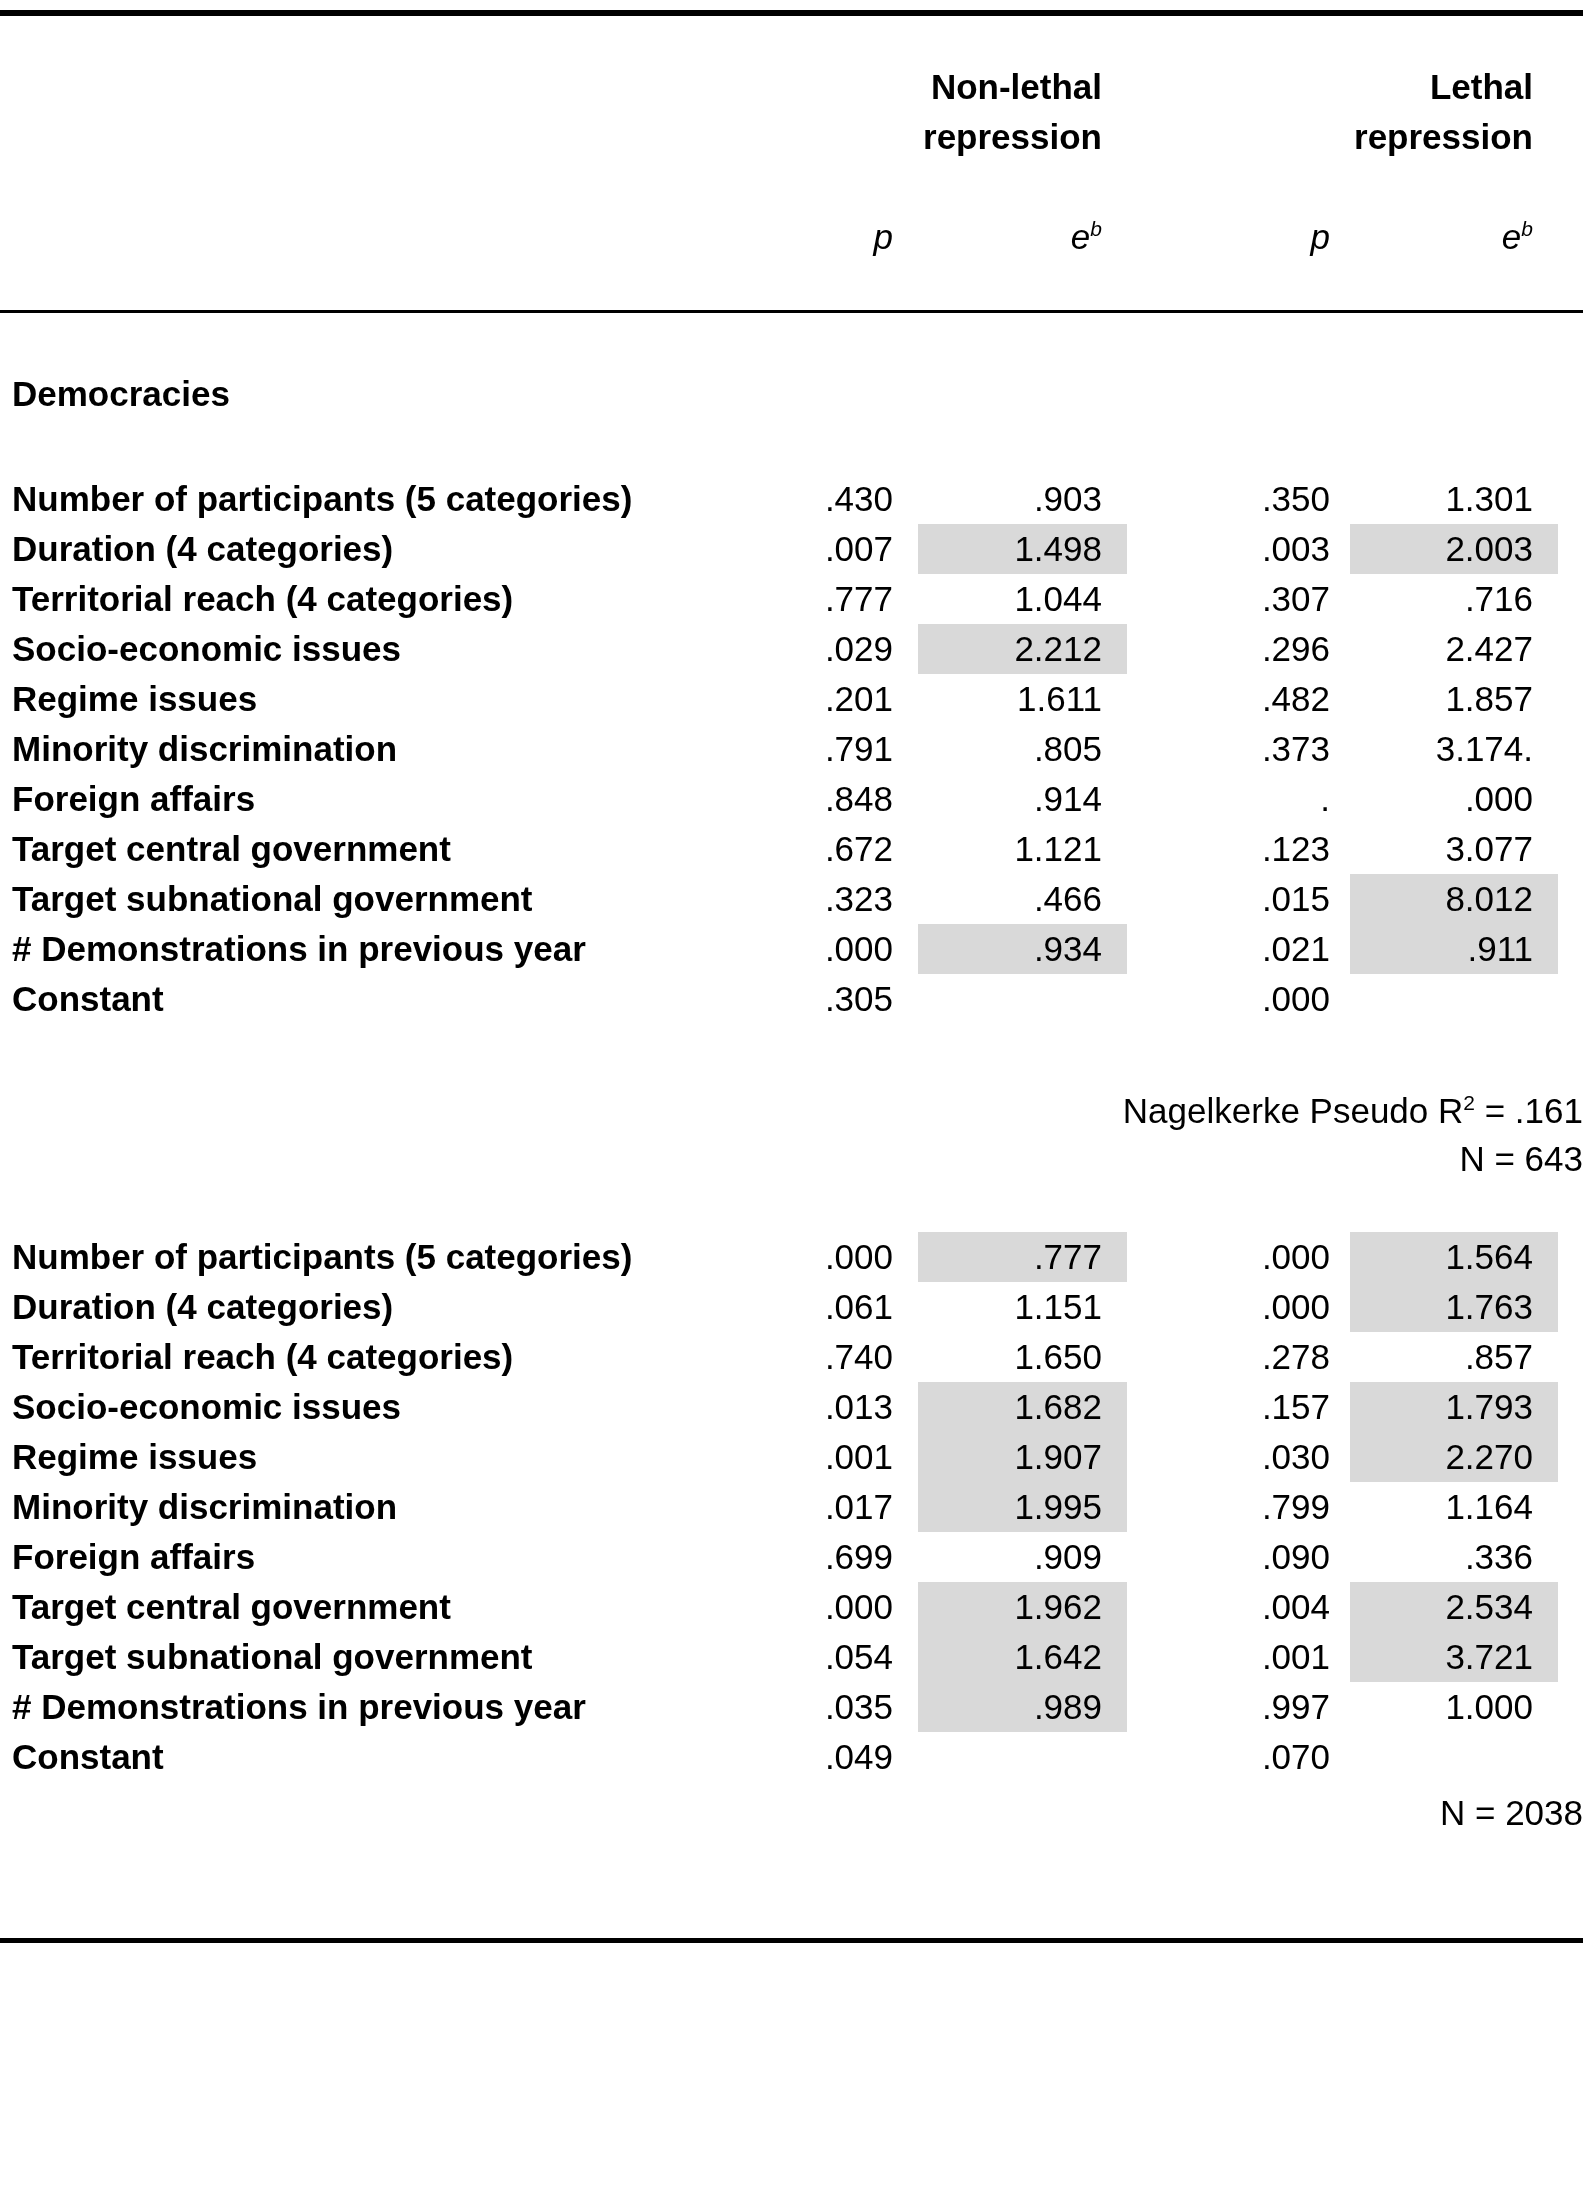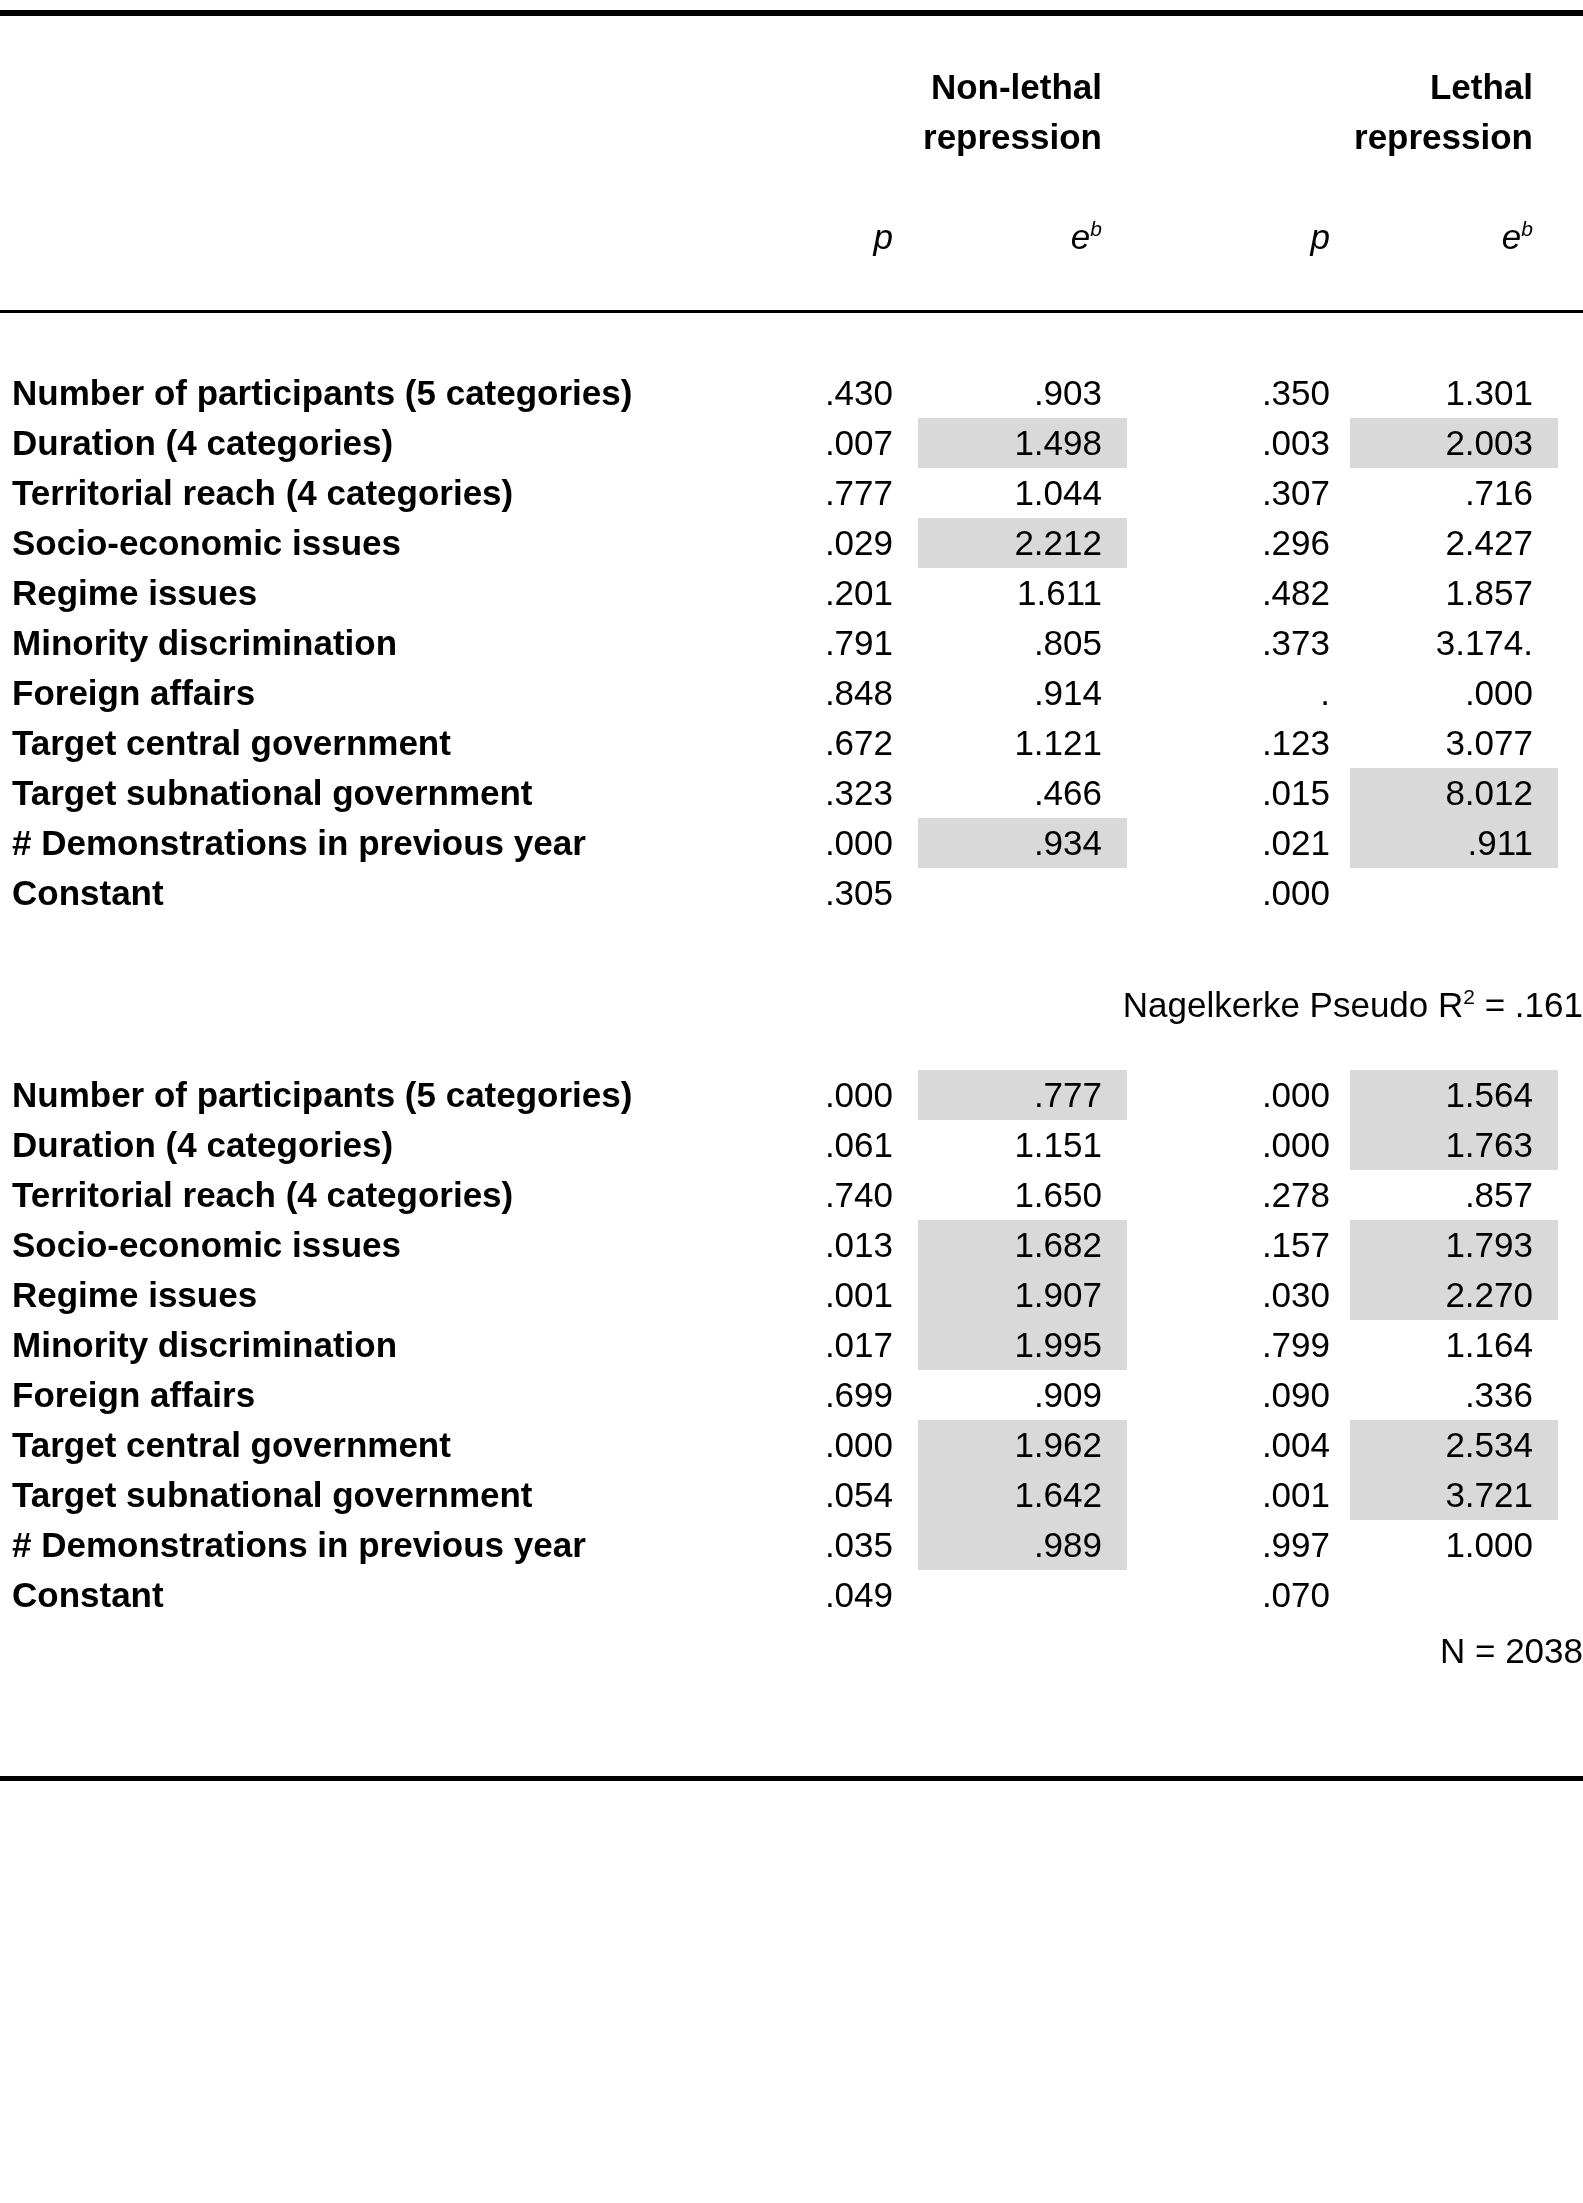--- a/index.html
+++ b/index.html
@@ -88,20 +88,21 @@
       <td class="num eb1"><span>e</span><span class="sup">b</span></td>
       <td class="num p2"><span>p</span></td>
       <td class="num eb2"><span>e</span><span class="sup">b</span></td>
       <td></td>
     </tr>
   </tbody>
     </table>
 
   <div class="rule rule-mid"></div>
 
+  <div class="section-title title-0">Democracies</div>
 
   <table class="data-tbl-0">
     <colgroup>
       <col class="c-label">
         <col class="c-p1">
         <col class="c-eb1">
         <col class="c-p2">
         <col class="c-eb2">
         <col class="c-pad">
     </colgroup>
@@ -193,20 +194,21 @@
           <td class="num p2">.000</td>
           <td class="num eb2"></td>
           <td class="padcol"></td>
         </tr>
       </tbody>
   </table>
 
   <div class="stat-line stat-r2">
     <span>Nagelkerke Pseudo R</span><span class="sup2">2</span><span> = .161</span>
   </div>
+  <div class="stat-line stat-n">N = 643</div>
 
 
   <table class="data-tbl-1">
     <colgroup>
       <col class="c-label">
         <col class="c-p1">
         <col class="c-eb1">
         <col class="c-p2">
         <col class="c-eb2">
         <col class="c-pad">

